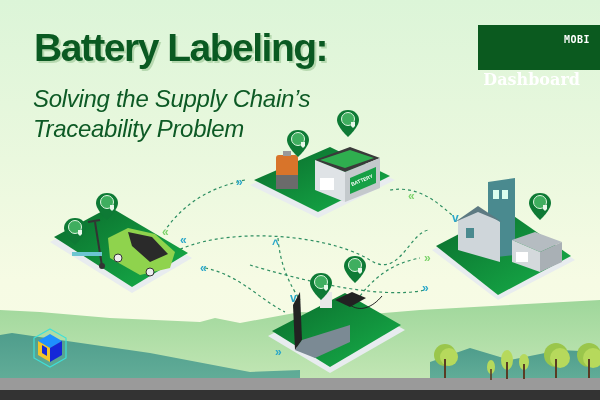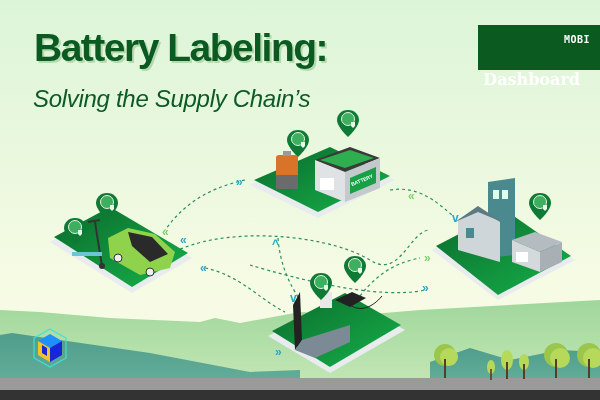--- a/index.html
+++ b/index.html
@@ -178,18 +178,19 @@
     <polygon points="335,300 352,292 366,298 350,307" fill="#222"></polygon>
     <path d="M350,305 C360,312 372,308 382,296" fill="none" stroke="#222" stroke-width="1"></path>
     <use href="#pin" x="321" y="273"></use>
     <use href="#pin" x="355" y="256"></use>
   </g>
 </svg>
 
 <div class="abs title">Battery Labeling:</div>
 <div class="abs subtitle">
   <div>Solving the Supply Chain’s</div>
+  <div>Traceability Problem</div>
 </div>
 
 <div class="abs badge">
   <span class="mobi">MOBI</span>
   <span class="dash">Dashboard</span>
 </div>
 
 </body></html>

